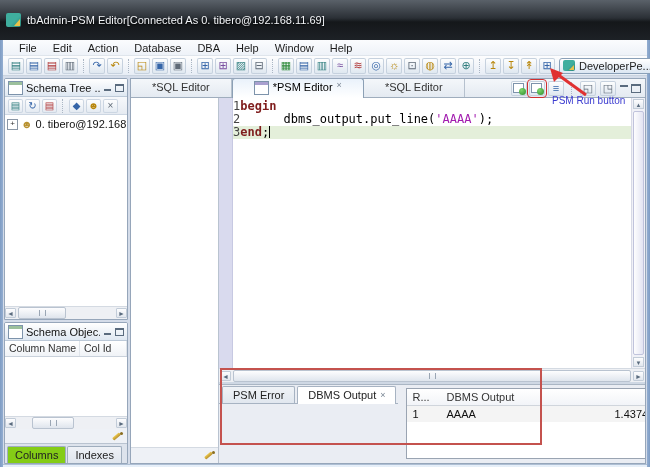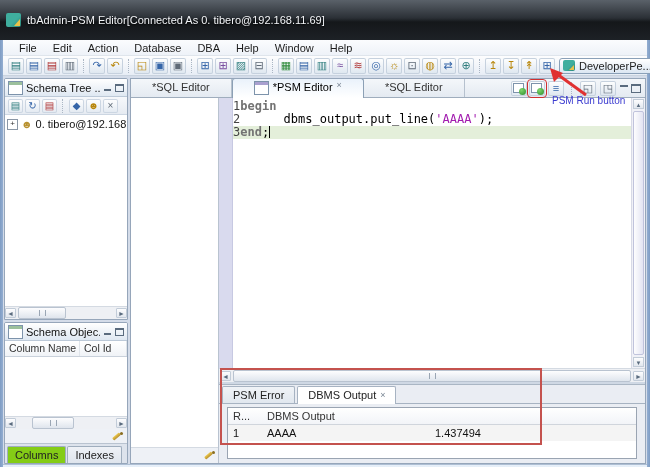--- a/index.html
+++ b/index.html
@@ -75,31 +75,31 @@
   .editorbody{flex:1;position:relative;}
   .navpane{position:absolute;left:0;top:0;bottom:0;width:87px;background:#fff;border-right:1px solid #b9c3d0;display:flex;flex-direction:column;}
   .navfill{flex:1;}
   .navfoot{height:15px;background:#eef1f6;border-top:1px solid #d4dae2;display:flex;justify-content:flex-end;align-items:center;padding-right:3px;}
   .rightstack{position:absolute;left:88px;right:0;top:0;bottom:0;display:flex;flex-direction:column;}
   .codewrap{flex:1;display:flex;overflow:hidden;}
   .gutter{width:13px;background:#d9daee;border-right:1px solid #c7c9e2;flex:0 0 auto;}
   .codearea{flex:1;background:#fff;font-family:"DejaVu Sans Mono",monospace;font-size:12px;line-height:13px;padding-top:2px;overflow:hidden;position:relative;}
   .cline{display:block;white-space:pre;color:#000;}
   .cline .ln{color:#444;}
-  .kw{color:#737373;font-weight:bold;}
+  .kw{color:#7f1d1d;font-weight:bold;}
   .str{color:#a21caf;}
   .cline.cur{background:#e4efda;}
   .caret{display:inline-block;width:1px;height:12px;background:#000;vertical-align:-2px;}
   .vscroll{width:13px;background:#f0f1f7;border-left:1px solid #d8dae6;display:flex;flex-direction:column;align-items:center;flex:0 0 auto;}
   .varrow{width:11px;height:10px;font-size:6px;line-height:10px;text-align:center;color:#5a6b7e;background:linear-gradient(#fdfdfe,#e2e7ee);border:1px solid #c2ccd8;box-sizing:border-box;margin:1px 0;}
   .vthumb{flex:1;width:9px;background:linear-gradient(90deg,#fdfdfe,#e3e4f2);border:1px solid #c0c3dc;border-radius:2px;margin:1px 0;}
   .ehscroll{height:13px;background:#eef0f4;border-top:1px solid #d4dae2;display:flex;align-items:center;padding:0 1px;flex:0 0 auto;}
   .sash{height:2px;background:#cfd8e4;flex:0 0 auto;}
   
-  .outpanel{height:78px;background:#eaedf3;border-top:1px solid #aab6c4;display:flex;flex-direction:column;flex:0 0 auto;}
+  .outpanel{height:78px;background:#eaedf3;border-top:1px solid #aab6c4;display:flex;flex-direction:row;flex:0 0 auto;}
   .outtabs{height:18px;display:flex;align-items:flex-end;padding-left:3px;border-bottom:1px solid #a7b3c2;flex:0 0 auto;}
   .otab{display:flex;align-items:center;gap:4px;font-size:11px;color:#222;padding:2px 10px;border:1px solid #a7b3c2;border-bottom:none;background:linear-gradient(#f0f3f7,#e1e7ef);border-radius:2px 2px 0 0;margin-right:2px;}
   .otab.active{background:#fff;margin-bottom:-1px;padding-bottom:3px;}
   .outtablewrap{flex:1;padding:3px 8px 4px;}
   .outtable{height:100%;background:#fff;border:1px solid #9aa4b2;box-sizing:border-box;font-size:11px;}
   .otr{display:flex;}
   .otr.head{border-bottom:1px solid #d0d5dc;color:#333;}
   .otr.head .otc{background:linear-gradient(#ffffff,#f2f4f8);}
   .otr.data{background:#f4f4f4;color:#111;}
   .otc{padding:2px 5px;white-space:nowrap;overflow:hidden;box-sizing:border-box;}

